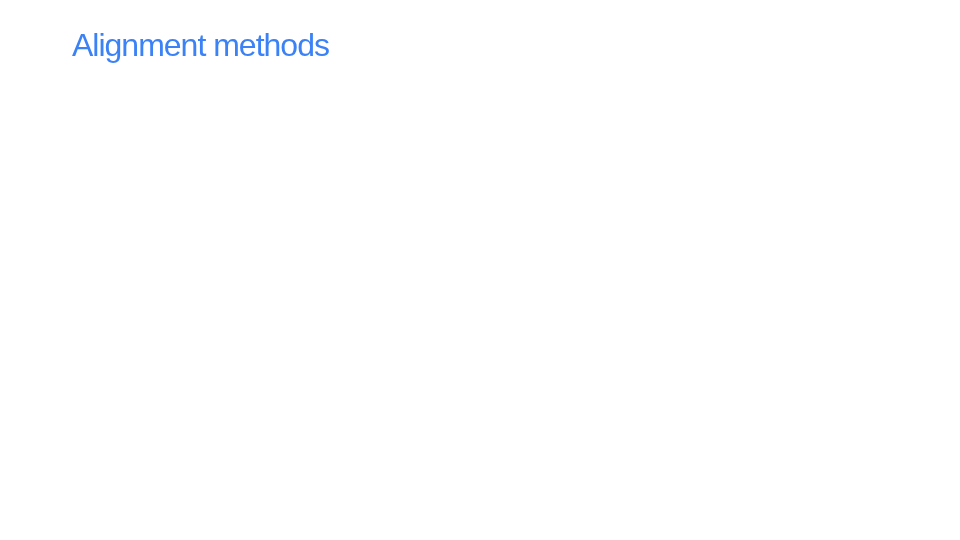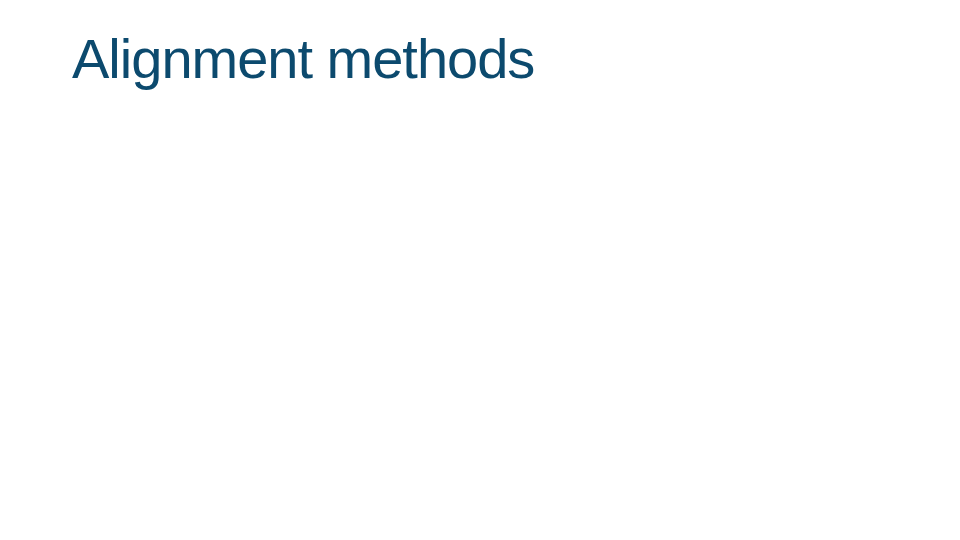--- a/index.html
+++ b/index.html
@@ -17,25 +17,25 @@
     width: 960px;
     height: 540px;
     background: #ffffff;
   }
 
   .slide-title {
     position: absolute;
     left: 72px;
     top: 28px;
     font-family: "Liberation Sans", sans-serif;
-    font-size: 56px;
+    font-size: 32px;
     font-weight: 300;
     letter-spacing: -1px;
     line-height: 1.1;
-    color: #0c4a6e;
+    color: #3b82f6;
     white-space: nowrap;
   }
 </style>
 </head>
 <body>
 
 <div class="slide">
   <h1 class="slide-title">Alignment methods</h1>
 </div>
 

